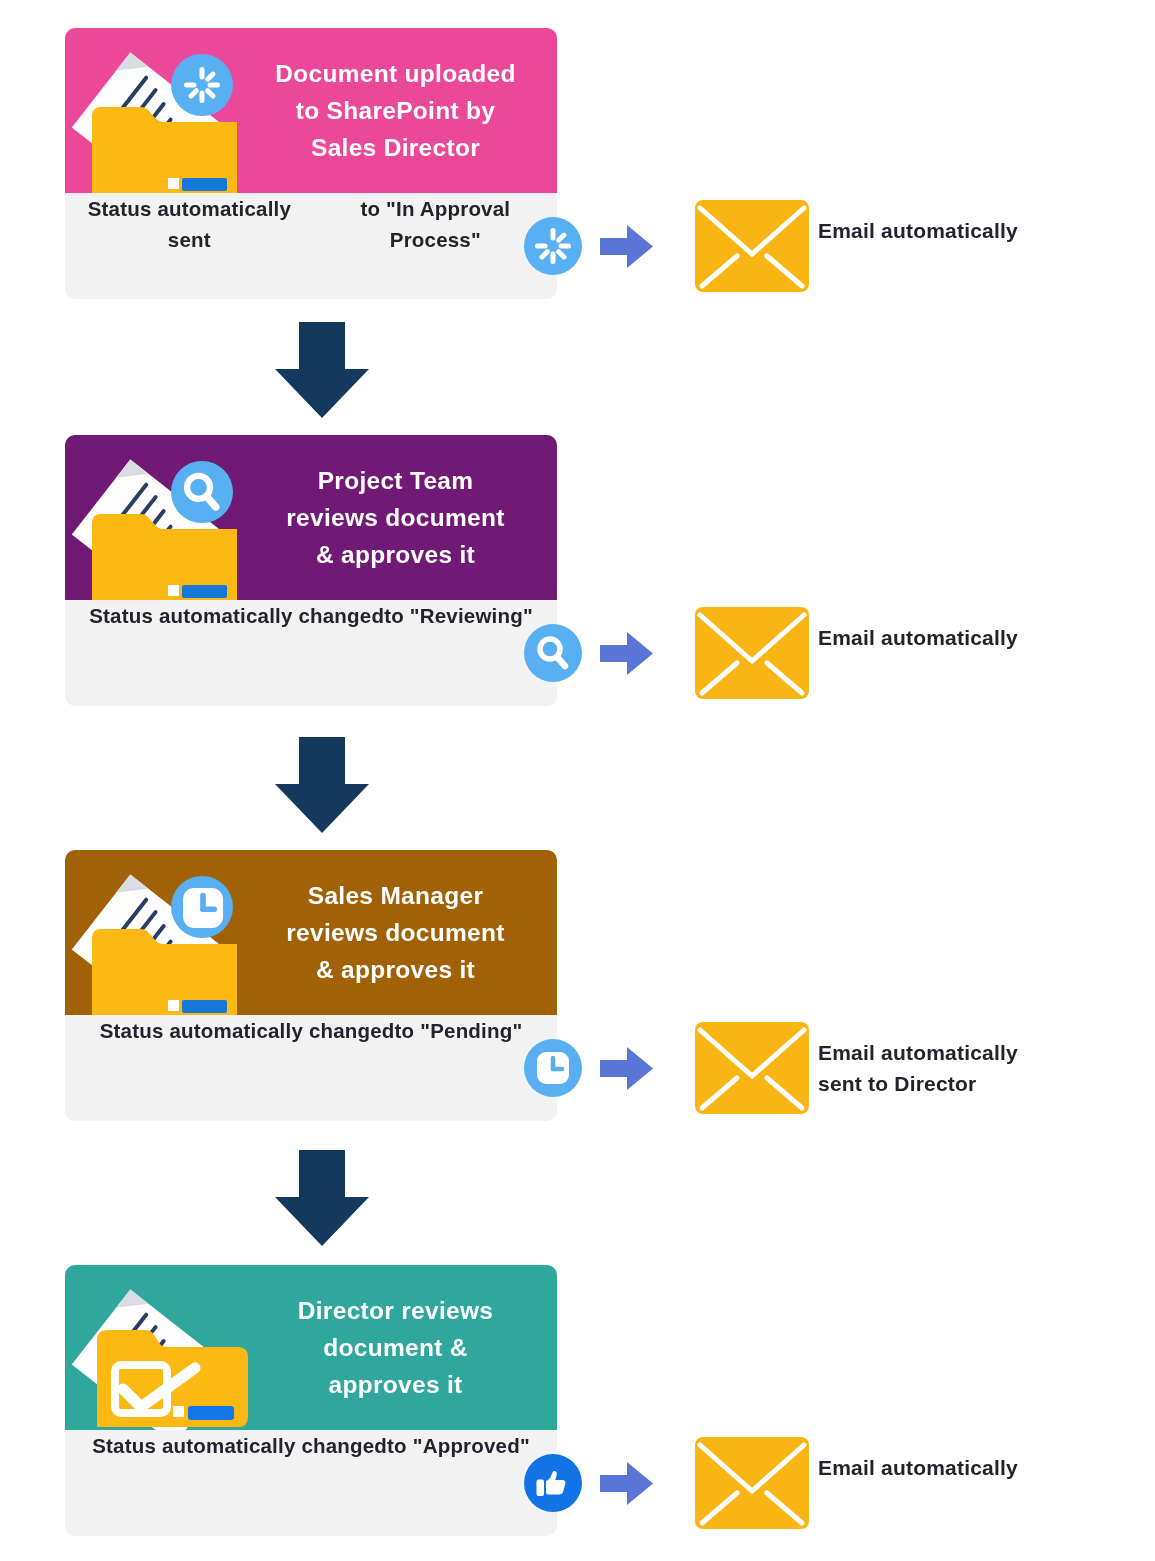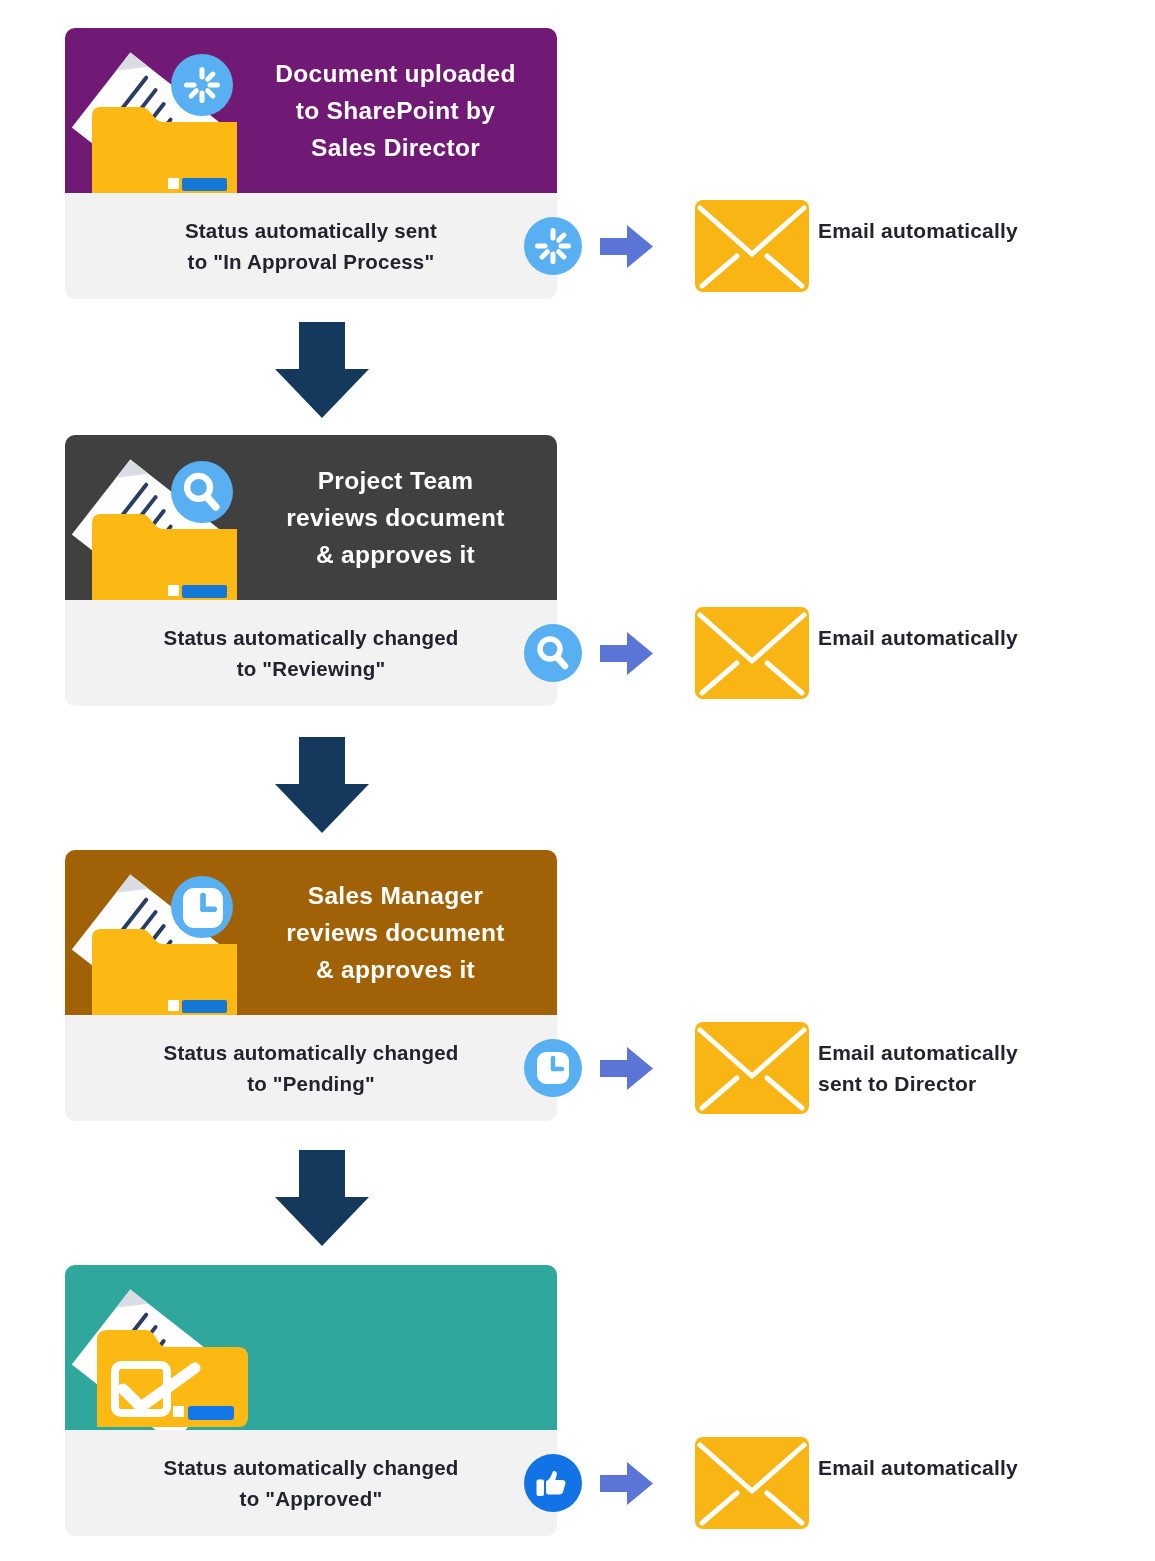--- a/index.html
+++ b/index.html
@@ -10,21 +10,21 @@
   .card{position:absolute;left:65px;width:492px;border-radius:10px;overflow:hidden;}
   .header{position:relative;height:165px;}
   .illus{position:absolute;left:0;top:0;display:block;}
   .title{
     position:absolute;left:175px;right:6px;top:0;bottom:0;
     display:flex;flex-direction:column;justify-content:center;text-align:center;
     color:var(--title_white);font-weight:700;font-size:24.5px;line-height:37px;letter-spacing:.3px;
   }
   .panel{
     height:106px;background:var(--panel_gray);
-    display:flex;flex-direction:column;justify-content:center;text-align:center;
+    display:flex;flex-direction:row;justify-content:center;text-align:center;
     font-weight:600;font-size:20.5px;line-height:31px;color:var(--text_dark);letter-spacing:.2px;
   }
   .status-icon{position:absolute;left:524px;width:58px;height:58px;}
   .arrow-right{position:absolute;left:600px;width:53px;height:47px;}
   .arrow-down{position:absolute;left:275px;width:94px;height:96px;}
   .envelope{position:absolute;left:695px;width:114px;height:92px;}
   .email{
     position:absolute;left:818px;width:274px;text-align:left;
     font-weight:600;font-size:21px;line-height:31px;color:var(--text_dark);letter-spacing:.2px;
   }
@@ -93,21 +93,21 @@
     </symbol>
     <symbol id="sym-arrow-down" viewBox="0 0 94 96">
       <polygon points="24,0 70,0 70,47 94,47 47,96 0,47 24,47" fill="var(--arrow_navy)"></polygon>
     </symbol>
   </defs>
 </svg>
 
 <div class="canvas">
 
   <section class="card" style="top:28px">
-    <div class="header" style="background-color: #701a75;">
+    <div class="header" style="background-color: #ec4899;">
       <svg class="illus" width="492" height="165" viewBox="0 0 492 165">
         <use href="#sym-paper"></use>
         <circle cx="137" cy="57" r="31" fill="var(--icon_lightblue)"></circle>
         <use href="#sym-spinner" x="117" y="37" width="40" height="40"></use>
         <use href="#sym-folder"></use>
       </svg>
       <div class="title">
         <div>Document uploaded</div>
         <div>to SharePoint by</div>
         <div>Sales Director</div>
@@ -130,21 +130,21 @@
     </svg>
   <div class="email" style="top:215px">
     <div>Email automatically</div>
   </div>
 
   <svg class="arrow-down" style="top:322px" viewBox="0 0 94 96">
       <use href="#sym-arrow-down"></use>
     </svg>
 
   <section class="card" style="top:435px">
-    <div class="header" style="background-color: #404040;">
+    <div class="header" style="background-color: #701a75;">
       <svg class="illus" width="492" height="165" viewBox="0 0 492 165">
         <use href="#sym-paper"></use>
         <circle cx="137" cy="57" r="31" fill="var(--icon_lightblue)"></circle>
         <use href="#sym-magnifier" x="114" y="34" width="46" height="46"></use>
         <use href="#sym-folder"></use>
       </svg>
       <div class="title">
         <div>Project Team</div>
         <div>reviews document</div>
         <div>&amp; approves it</div>
@@ -216,20 +216,25 @@
       <svg class="illus" width="492" height="165" viewBox="0 0 492 165">
         <use href="#sym-paper"></use>
         <path d="M32,162 L32,75 Q32,65 42,65 L80,65 Q86,65 89,70 L95,79 Q97,82 102,82 L173,82 Q183,82 183,92 L183,152 Q183,162 173,162 Z" fill="var(--folder_yellow)"></path>
         <g>
           <rect x="50" y="100" width="52" height="48" rx="6" fill="none" stroke="#ffffff" stroke-width="8"></rect>
           <polyline points="58,124 76,142 130,103" fill="none" stroke="#ffffff" stroke-width="11" stroke-linecap="round" stroke-linejoin="round"></polyline>
         </g>
         <rect x="108" y="141" width="11" height="11" fill="#ffffff"></rect>
         <rect x="123" y="141" width="46" height="14" rx="3" fill="var(--folder_dash_blue_bright)"></rect>
       </svg>
+      <div class="title">
+        <div>Director reviews</div>
+        <div>document &amp;</div>
+        <div>approves it</div>
+      </div>
     </div>
     <div class="panel">
       <div>Status automatically changed</div>
       <div>to "Approved"</div>
     </div>
   </section>
   <svg class="status-icon" style="top:1454px" viewBox="0 0 58 58">
     <circle cx="29" cy="29" r="29" fill="var(--icon_darkblue)"></circle>
     <use href="#sym-thumb" x="9" y="9" width="40" height="40"></use>
   </svg>

